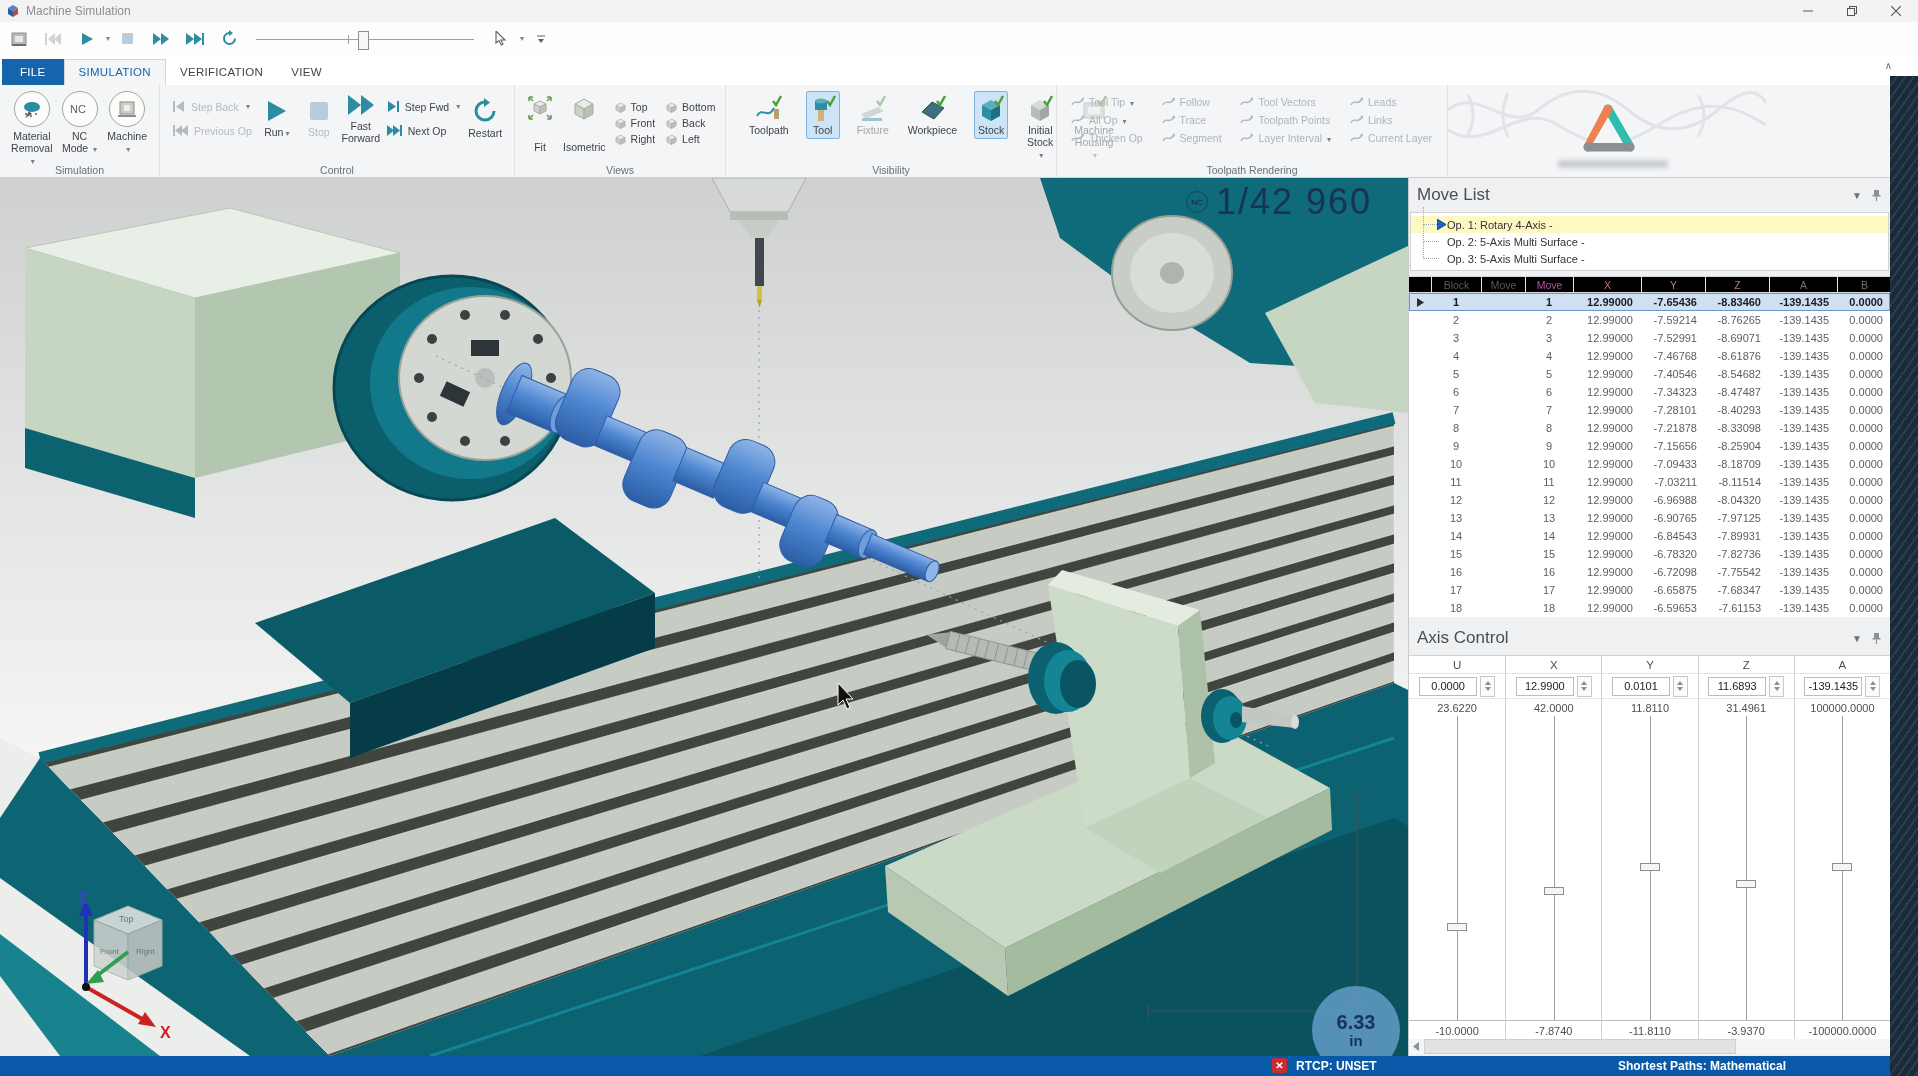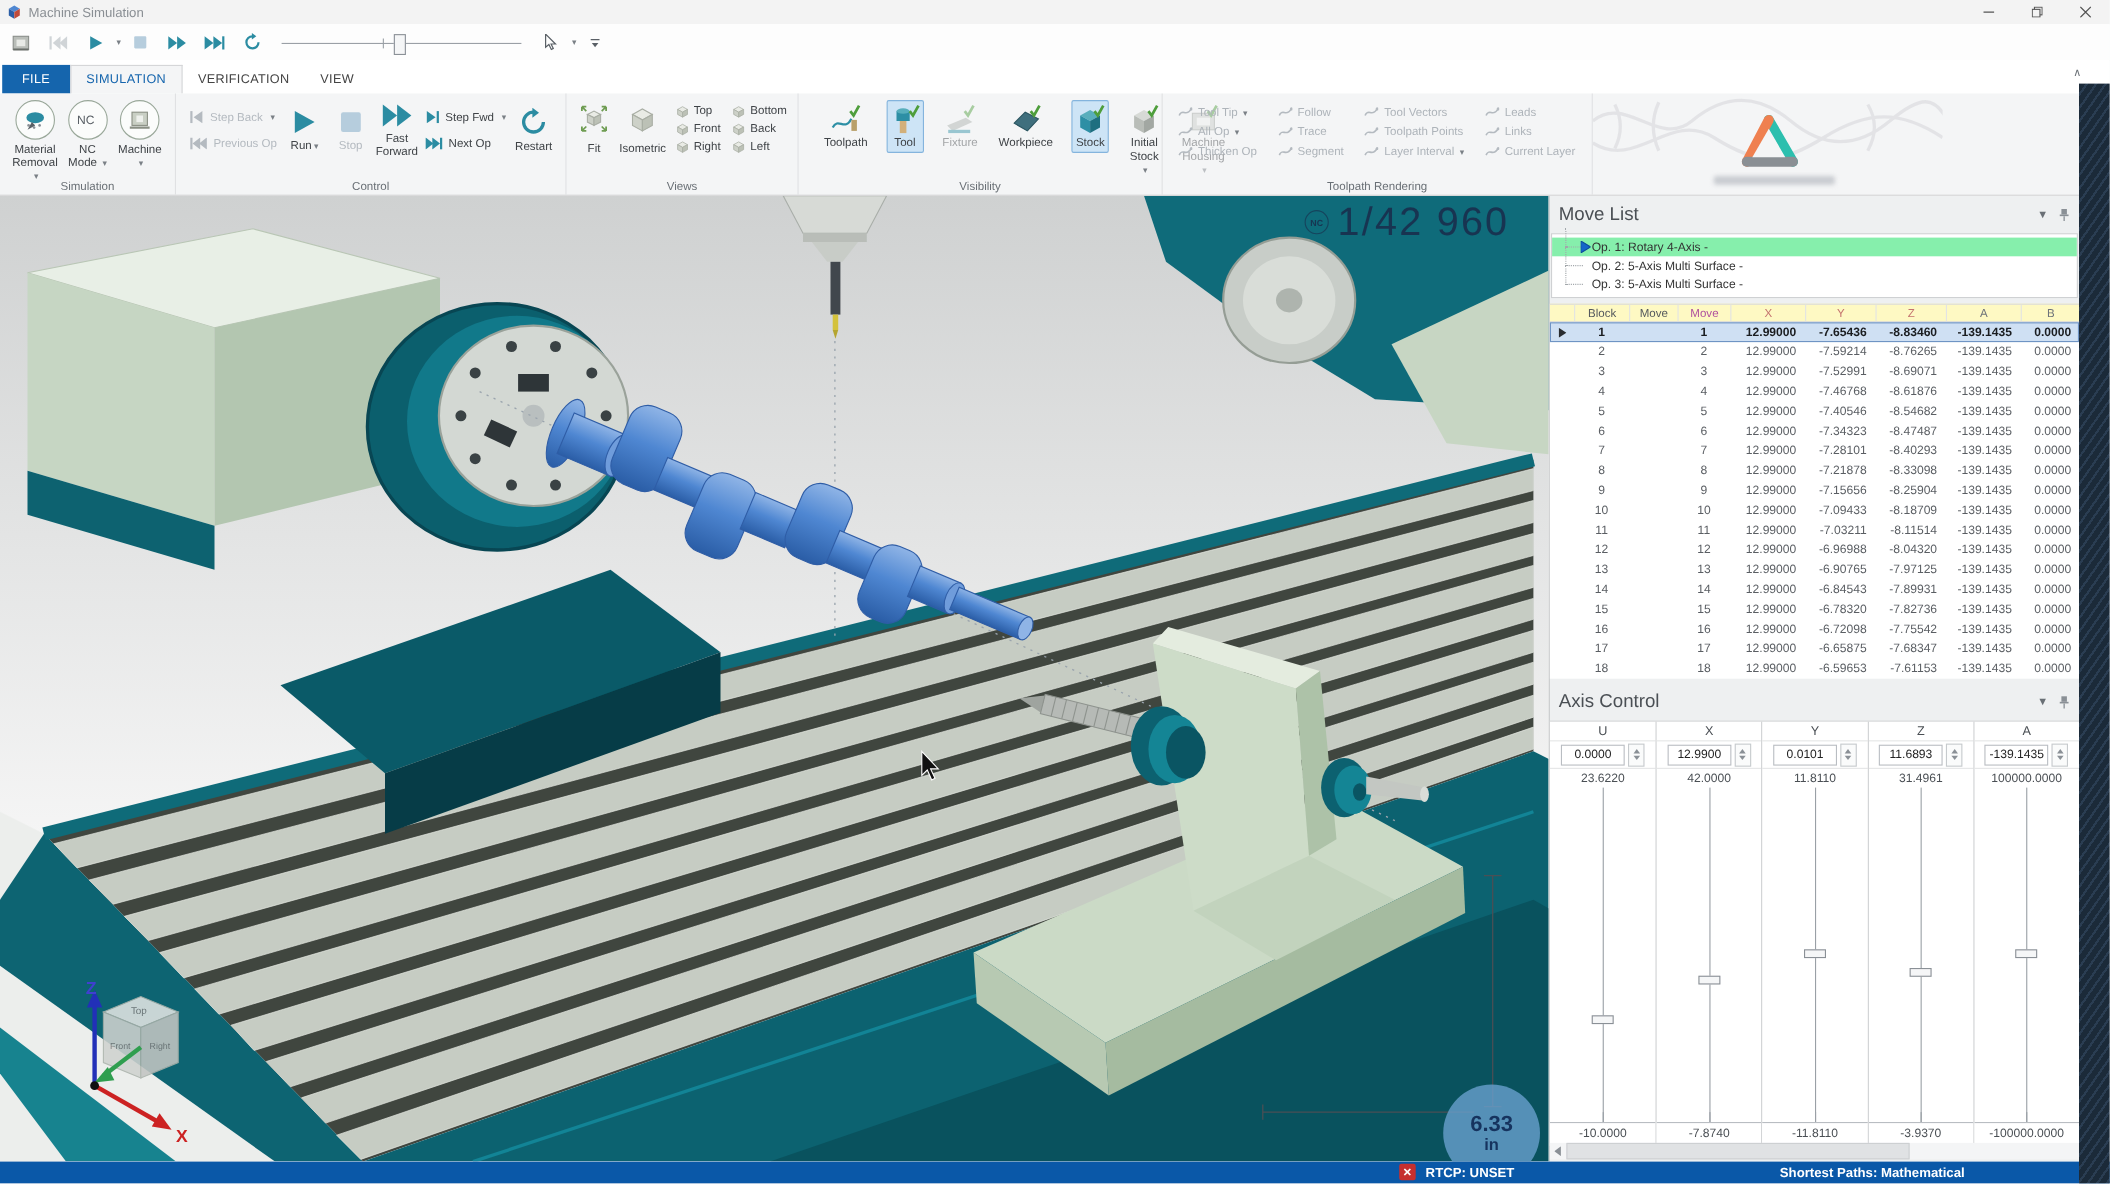--- a/index.html
+++ b/index.html
@@ -43,21 +43,21 @@
   .bigbtn{display:flex;flex-direction:column;align-items:center;font-size:10.5px;gap:4px;min-width:34px;text-align:center;line-height:1.1;}
   .bigbtn.off{color:#b4bac0;}
   
   .speedwrap{padding:14px 12px 0 12px;}
   .ruler{width:128px;height:8px;background:repeating-linear-gradient(90deg,#9aa0a6 0 1px,transparent 1px 6px);}
   .speedtrack{position:relative;width:128px;height:20px;margin-top:4px;}
   .speedtrack .line{position:absolute;left:0;right:0;top:9px;height:1px;background:#8a9096;}
   .speedtrack .handle{position:absolute;left:58%;top:1px;width:9px;height:17px;background:#f5f6f7;border:1px solid #8a9096;}
   
   .viewswrap{display:flex;align-items:center;gap:8px;padding:4px 6px;}
-  .viewbig{display:flex;flex-direction:column;align-items:center;font-size:10.5px;gap:6px;}
+  .viewbig{display:flex;flex-direction:column;align-items:center;font-size:10.5px;gap:18px;}
   .cubegrid{display:grid;grid-auto-flow:column;grid-template-rows:repeat(3,1fr);grid-template-columns:auto auto;column-gap:10px;row-gap:3px;}
   .cubeitem{display:flex;align-items:center;gap:4px;font-size:10.5px;color:#3f4347;}
   
   .viswrap{display:flex;align-items:flex-start;padding:2px 4px;gap:2px;}
   .visbtn{width:50px;display:flex;flex-direction:column;align-items:center;text-align:center;font-size:10.5px;line-height:1.15;color:#3f4347;padding:2px 1px;border:1px solid transparent;border-radius:2px;margin-left:13px;}
   .visbtn.on{background:#cde4f6;border-color:#84b4dd;}
   .visbtn.off{opacity:.45;}
   
   .tpgrid{display:grid;grid-template-columns:auto auto auto auto;column-gap:18px;row-gap:5px;padding:6px 10px;}
   .tpitem{display:flex;align-items:flex-end;gap:5px;font-size:10.5px;color:#aeb4ba;white-space:nowrap;}
@@ -78,24 +78,24 @@
   
   .panel{position:absolute;left:1408px;top:178px;width:482px;height:878px;background:#eef0f1;border-left:1px solid #c9cbcd;box-sizing:border-box;font-size:11px;}
   .ptitle{height:34px;display:flex;align-items:center;padding:0 8px;color:#4a4f54;font-size:17px;position:relative;}
   .ptitle .pt-caret{position:absolute;right:28px;color:#6a7076;font-size:10px;}
   .ptitle .pt-pin{position:absolute;right:8px;}
   .treebox{margin:0 1px;background:#fff;border:1px solid #cfd1d3;position:relative;padding:3px 0;}
   .op{position:relative;height:17px;display:flex;align-items:center;padding-left:36px;color:#333;}
   .op::before{content:'';position:absolute;left:12px;top:8px;width:16px;border-top:1px dotted #a2a7ab;}
   .op .vguide{position:absolute;left:12px;top:-9px;bottom:8px;border-left:1px dotted #a2a7ab;}
   .op .playtri{position:absolute;left:26px;}
-  .op.sel{background:#86efac;}
+  .op.sel{background:#fef9c3;}
   .mtable{margin-top:5px;background:#fff;}
   .mrow{display:grid;grid-template-columns:22px 50px 44px 48px 68px 64px 64px 68px 54px;height:18px;align-items:center;}
-  .mrow.hdr{height:15px;background:#fef9c3;border-bottom:1px solid #d8d9da;border-top:1px solid #d8d9da;font-size:10.5px;}
+  .mrow.hdr{height:15px;background:#000000;border-bottom:1px solid #d8d9da;border-top:1px solid #d8d9da;font-size:10.5px;}
   .mrow.hdr > div{border-left:1px solid #e2e3e4;height:100%;display:flex;align-items:center;justify-content:center;}
   .mrow.hdr > div:first-child{border-left:none;}
   .mc{text-align:center;color:#5a5e63;}
   .mn{text-align:right;padding-right:8px;color:#5a5e63;}
   .mrow.sel{background:#cfe0f3;outline:1px solid #6f94c4;outline-offset:-1px;font-weight:bold;}
   .mrow.sel .mc,.mrow.sel .mn{color:#1a1d20;}
   .selector{display:flex;align-items:center;justify-content:center;}
   
   .axgrid{display:grid;grid-template-columns:repeat(5,1fr);background:#fff;border-top:1px solid #cfd1d3;}
   .axcol{border-left:1px solid #cfd1d3;position:relative;}

